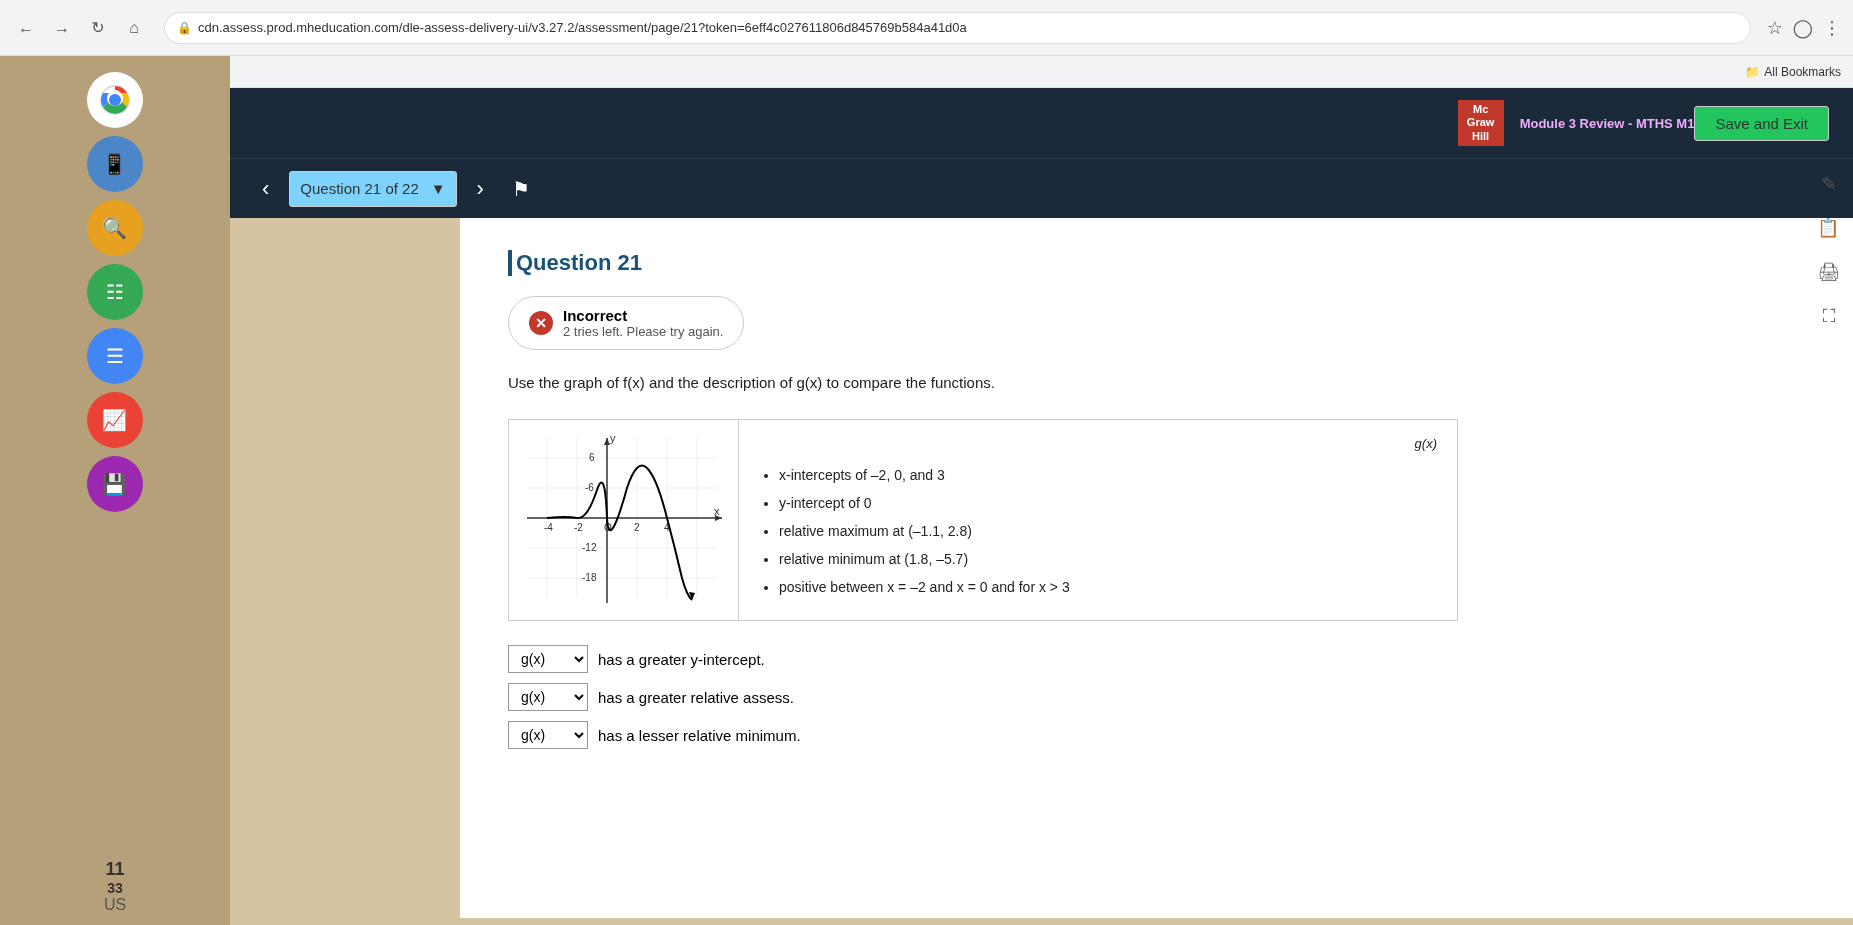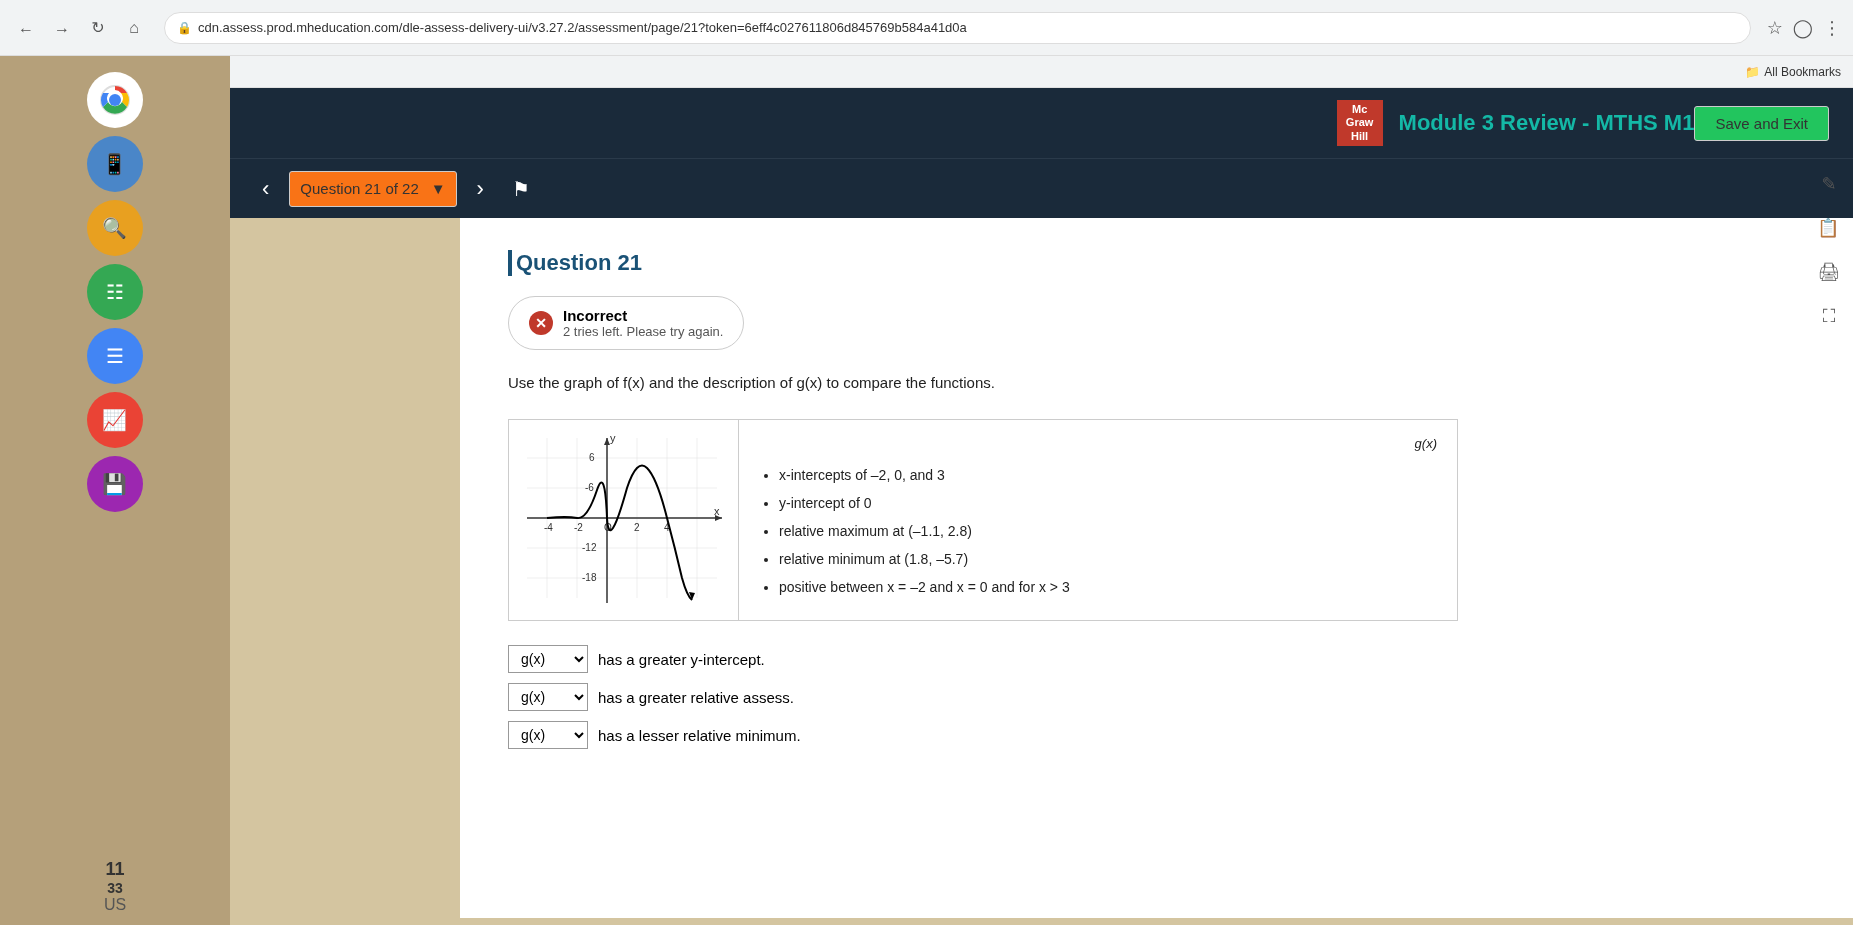--- a/index.html
+++ b/index.html
@@ -73,22 +73,22 @@
       font-weight: bold;
       width: 46px;
       height: 46px;
       display: flex;
       flex-direction: column;
       align-items: center;
       justify-content: center;
       line-height: 1.2;
     }
     .app-title {
-      color: #14b8a6;
-      font-size: 22px;
+      color: #f0abfc;
+      font-size: 13px;
       font-weight: bold;
     }
     .save-exit-btn {
       background: #22c55e;
       border: 1px solid #ccc;
       color: #333;
       padding: 8px 20px;
       font-size: 15px;
       cursor: pointer;
       border-radius: 3px;
@@ -102,21 +102,21 @@
       align-items: center;
       padding: 0 24px;
       gap: 12px;
       border-top: 1px solid #2a3a4a;
     }
     .nav-arrow-btn {
       background: none; border: none; color: white; font-size: 22px; cursor: pointer;
       padding: 4px 8px;
     }
     .question-selector {
-      background: #f97316;
+      background: #7dd3fc;
       border: 1px solid #ccc;
       border-radius: 3px;
       height: 36px;
       padding: 0 10px;
       font-size: 15px;
       color: #333;
       display: flex;
       align-items: center;
       gap: 8px;
       cursor: pointer;

